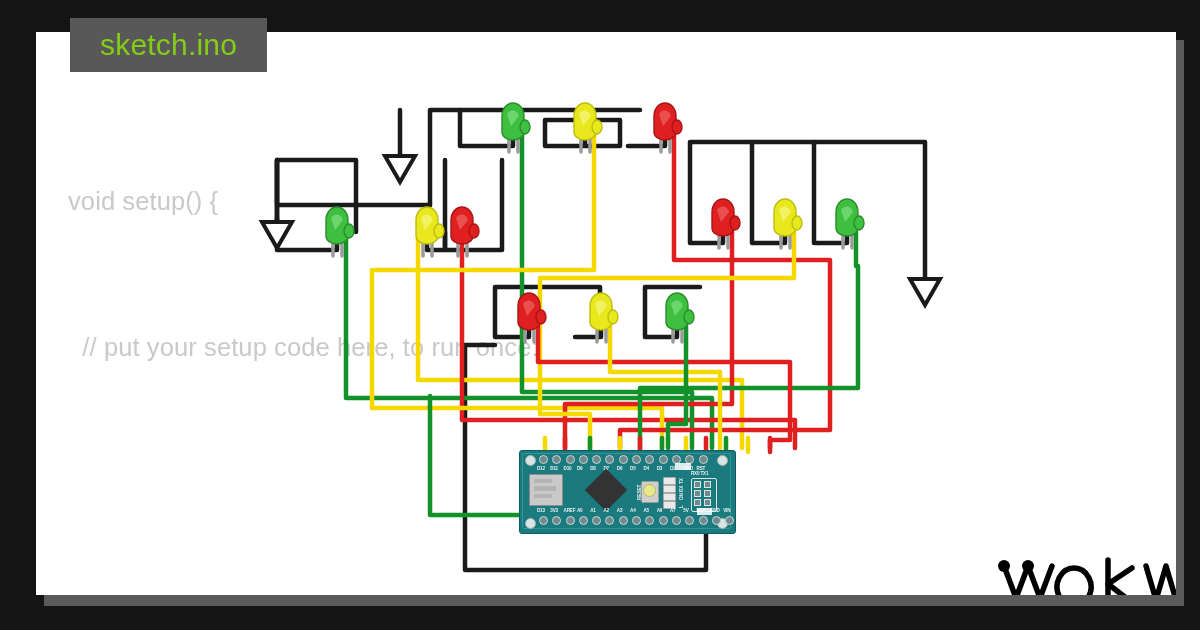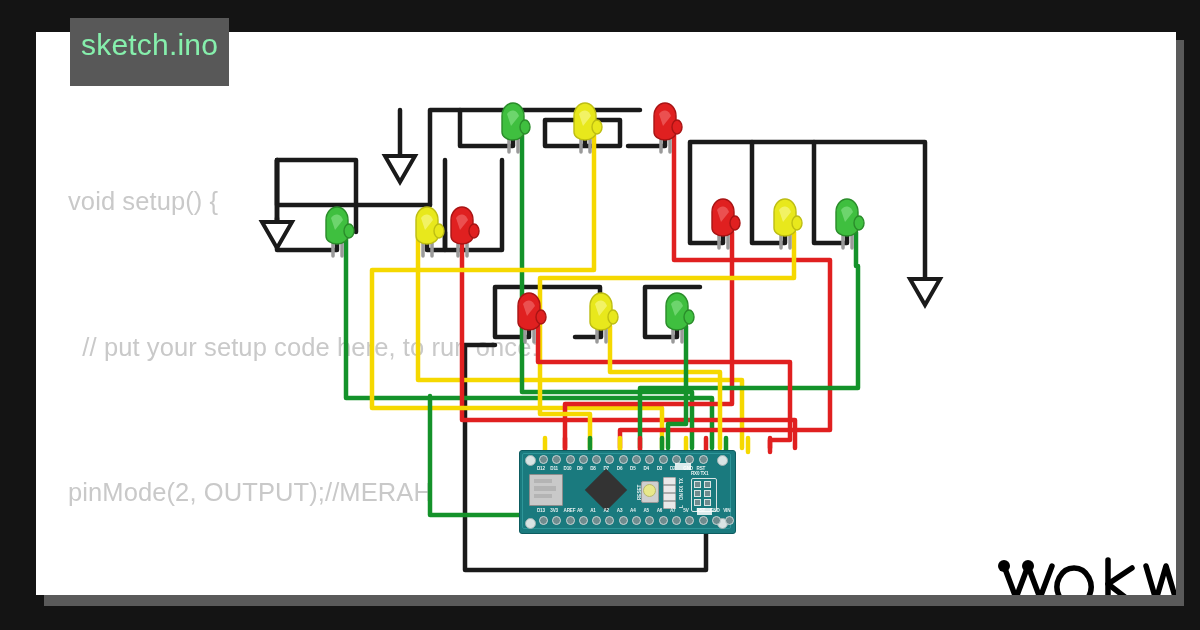--- a/index.html
+++ b/index.html
@@ -11,22 +11,22 @@
   #shadow{position:absolute;left:44px;top:40px;width:1140px;height:566px;background:#5a5a5a;}
   #canvas{position:absolute;left:36px;top:32px;width:1140px;height:563px;background:#ffffff;overflow:hidden;}
 
   
   #code{position:absolute;left:32px;top:48px;width:900px;
         font-size:25.5px;line-height:48.5px;color:#c9c9c9;white-space:pre;
         font-family:"Liberation Sans",sans-serif;letter-spacing:.1px;}
   #code div{height:48.5px;}
 
   
-  #tab{position:absolute;left:70px;top:18px;height:68px;background:#585858;
-       color:#86efac;font-size:30px;line-height:54px;padding:0 11px;letter-spacing:.2px;}
+  #tab{position:absolute;left:70px;top:18px;height:54px;background:#585858;
+       color:#84cc16;font-size:30px;line-height:54px;padding:0 30px;letter-spacing:.2px;}
 
   
   #logo{position:absolute;left:960px;top:520px;width:200px;height:62px;}
 
   
   #diagram{position:absolute;left:0;top:0;width:1200px;height:630px;pointer-events:none;}
 
   
   .board{position:absolute;}
   .pcb{position:absolute;left:0;top:0;width:215px;height:82px;background:#1a7a7e;
@@ -58,21 +58,20 @@
 
 <div id="stage">
 
   <div id="shadow"></div>
 
   <div id="canvas">
 
     <div id="code">
       <div>void setup() {</div>
       <div>  // put your setup code here, to run once:</div>
-      <div>pinMode(2, OUTPUT);//MERAH</div>
       
       
       
       
       
       
       
       
     </div>
 

